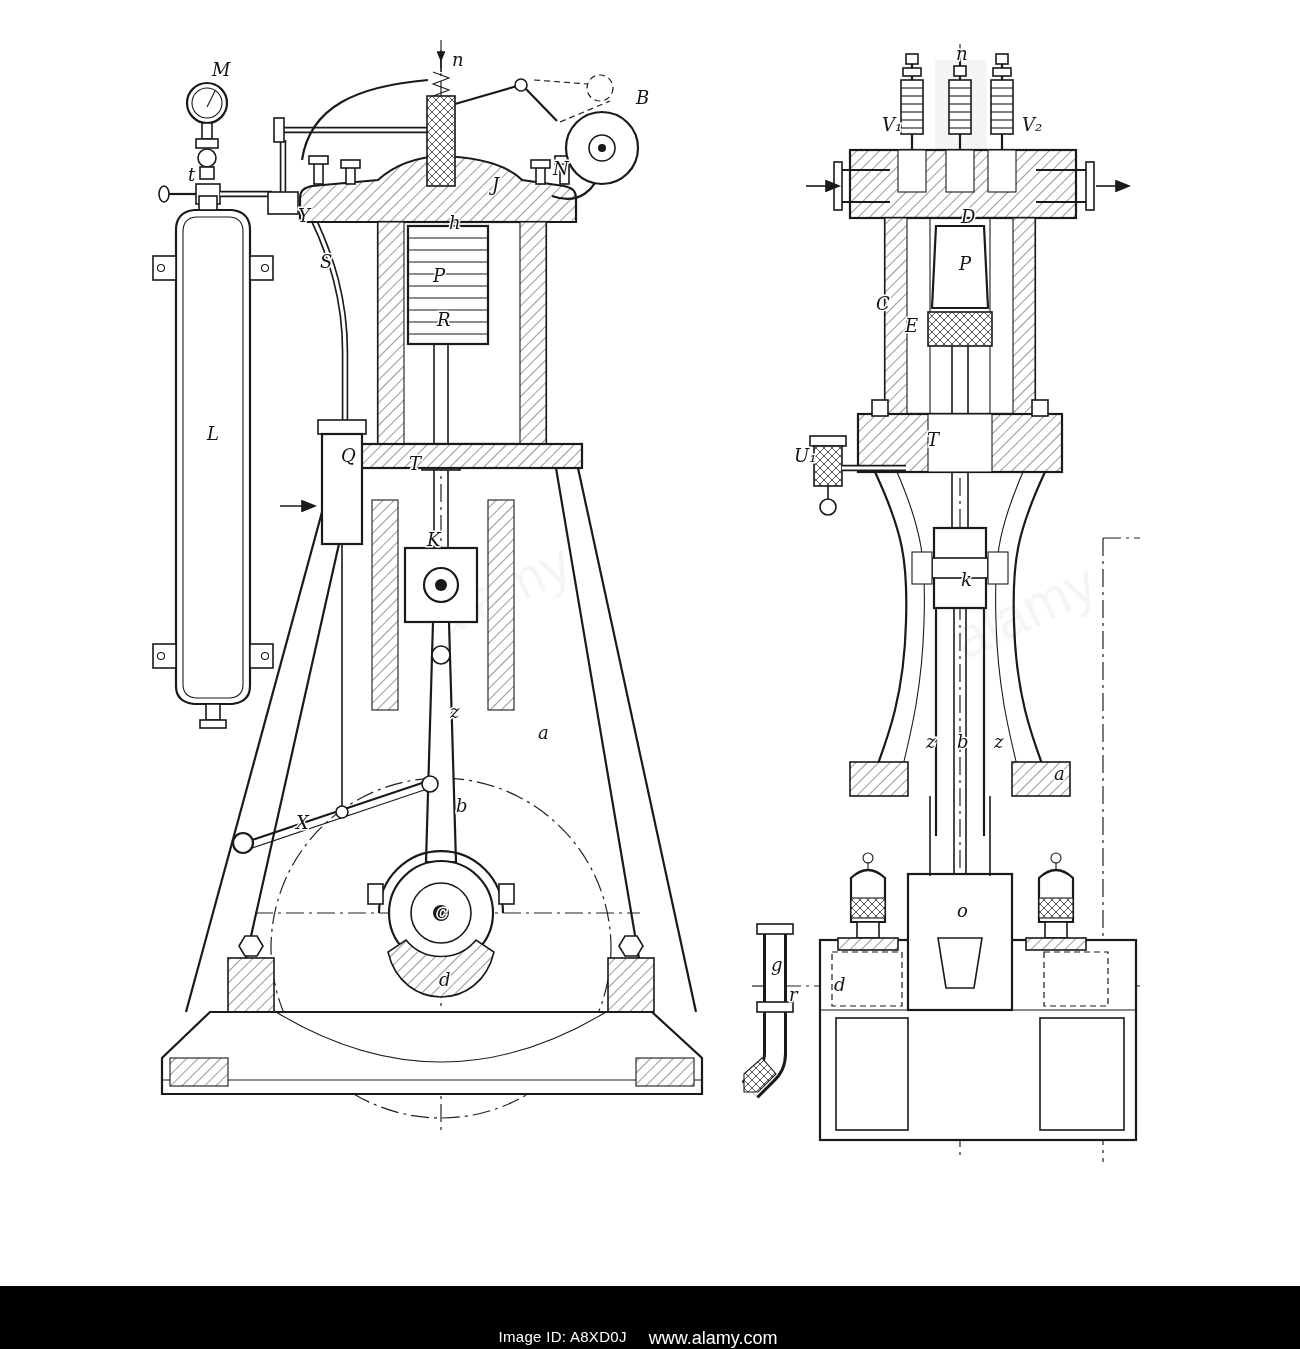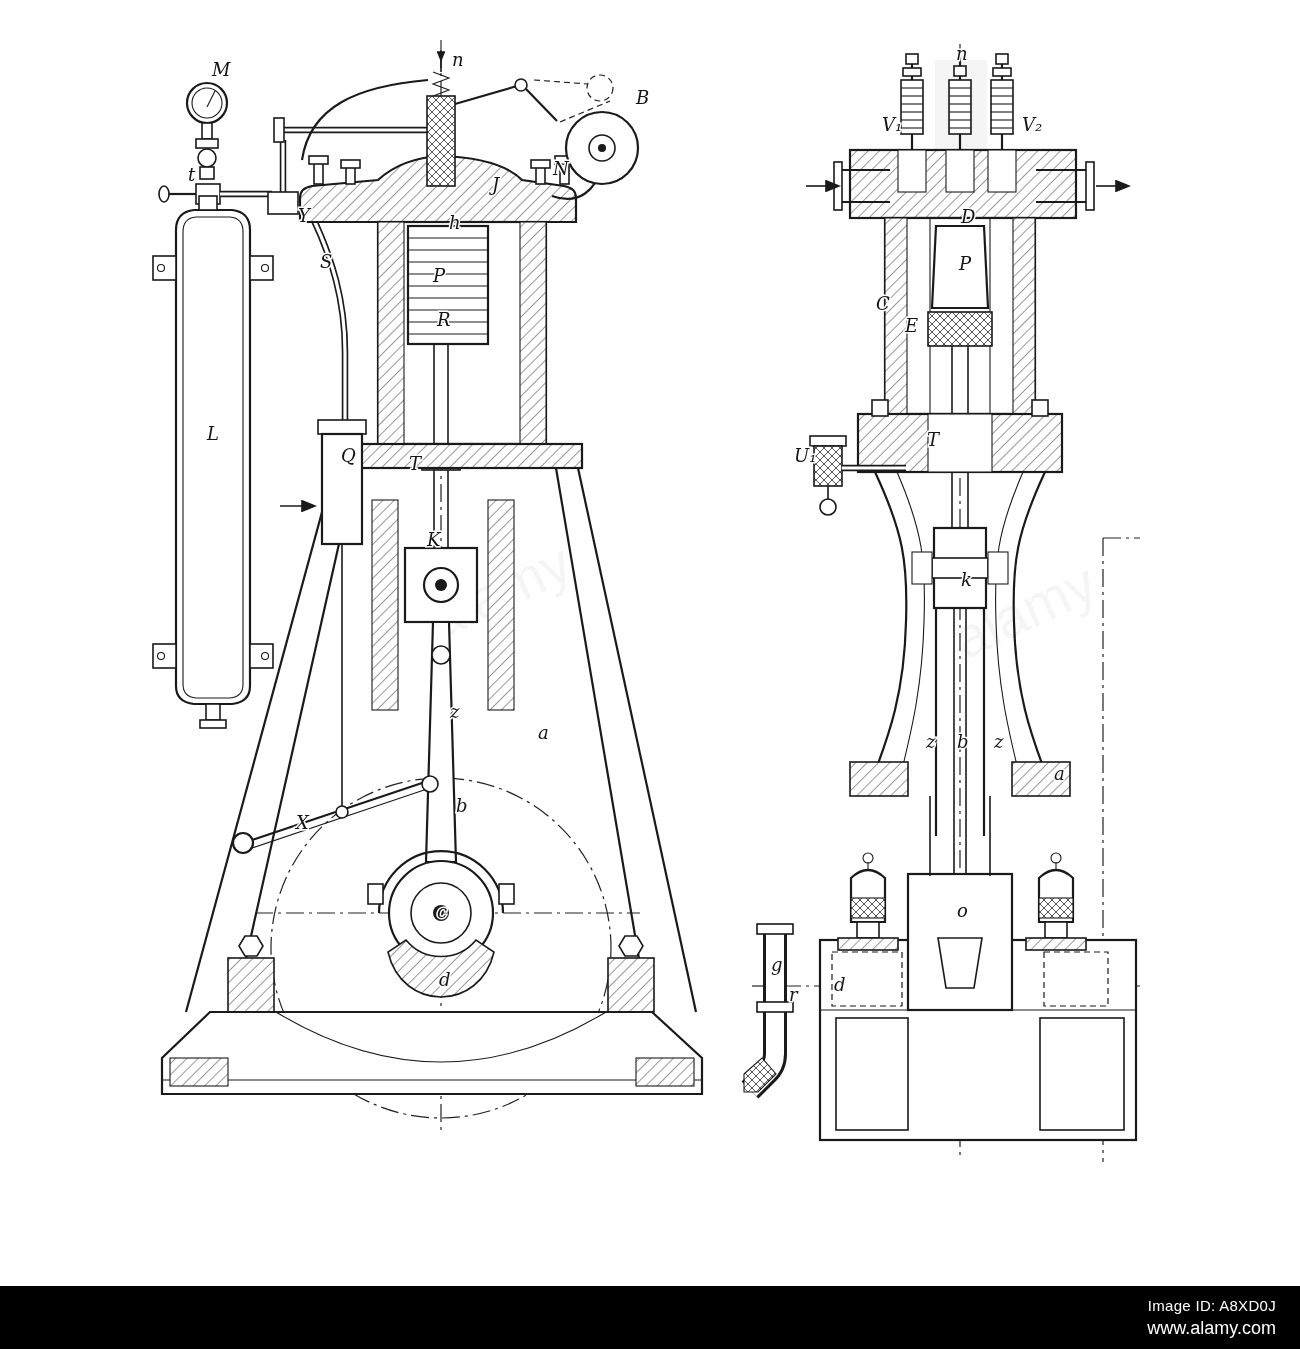--- a/index.html
+++ b/index.html
@@ -10,21 +10,21 @@
   .s1{stroke:#1a1a1a;stroke-width:1.1;}
   .s15{stroke:#1a1a1a;stroke-width:1.6;}
   .s2{stroke:#1a1a1a;stroke-width:2.2;}
   .dash1{stroke:#1a1a1a;stroke-width:1.2;stroke-dasharray:6 4;fill:none;}
   .cdash{stroke:#222222;stroke-width:1.2;stroke-dasharray:18 5 3 5;fill:none;}
   .pipeO{stroke:#1a1a1a;stroke-width:6.5;fill:none;}
   .pipeI{stroke:#ffffff;stroke-width:3.2;fill:none;}
   .pipeGO{stroke:#1a1a1a;stroke-width:24;fill:none;}
   .pipeGI{stroke:#ffffff;stroke-width:18;fill:none;}
   .footer-bar{position:absolute;left:0;bottom:0;width:100%;height:63px;background:#000000;
-    display:flex;flex-direction:column;justify-content:center;align-items:flex-end;
+    display:flex;flex-direction:row;justify-content:center;align-items:flex-end;
     padding-right:24px;box-sizing:border-box;color:#ffffff;
     font-family:"Liberation Sans", sans-serif;}
   .footer-id{font-size:15px;letter-spacing:.3px;margin-bottom:4px;}
   .footer-site{font-size:18px;margin-left:22px;}
 </style>
 </head>
 <body>
 
 <div class="canvas">
 

